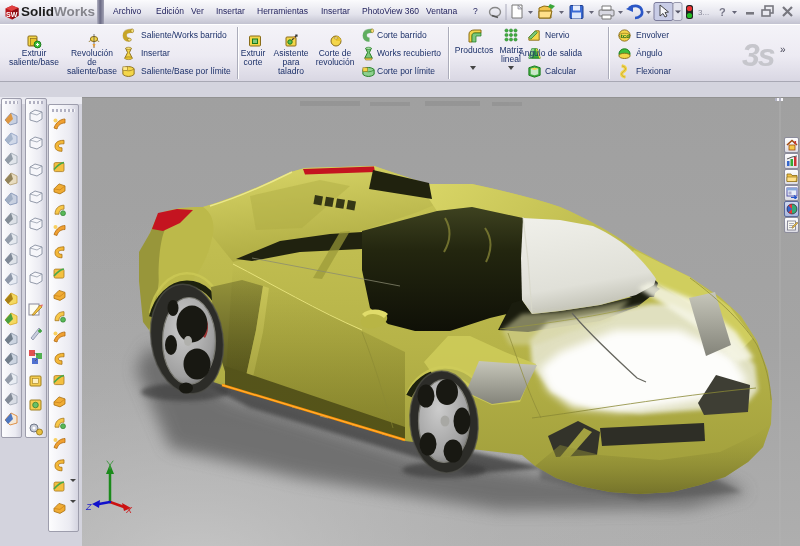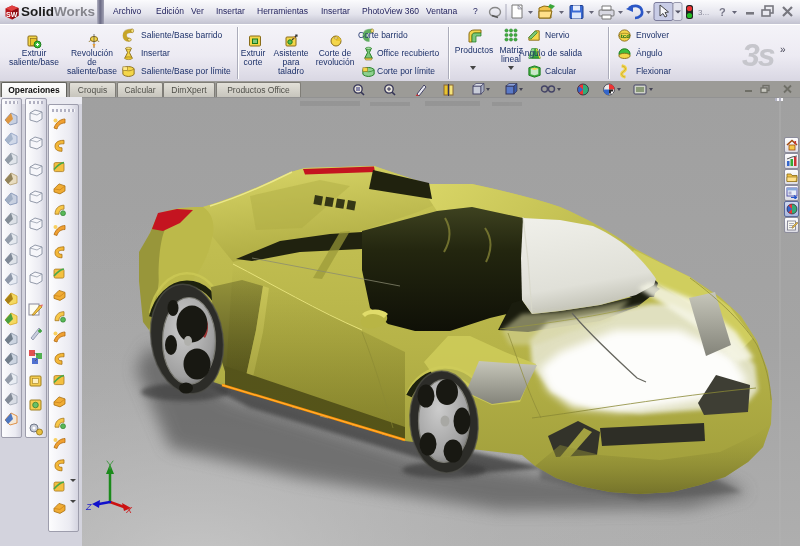--- a/index.html
+++ b/index.html
@@ -98,21 +98,21 @@
       </div>
 <svg class="abs" style="left:86px;top:8px" width="16" height="16" viewBox="0 0 16 16">
         <use href="#i-revolve"></use>
       </svg>
 <div class="abs tlbl" style="left:92px;top:24px;width:0px">
         <div style="width:120px;margin-left:-60px">Revolución<br>de<br>saliente/base</div>
       </div>
 <svg class="abs" style="left:121px;top:3px" width="15" height="15" viewBox="0 0 16 16">
         <use href="#i-sweep"></use>
       </svg>
-<div class="abs tlbl" style="left:141px;top:6px">Saliente/Base barrido</div>
+<div class="abs tlbl" style="left:141px;top:6px">Saliente/Works barrido</div>
 <svg class="abs" style="left:121px;top:21px" width="15" height="15" viewBox="0 0 16 16">
         <use href="#i-loft"></use>
       </svg>
 <div class="abs tlbl" style="left:141px;top:24px">Insertar</div>
 <svg class="abs" style="left:121px;top:39px" width="15" height="15" viewBox="0 0 16 16">
         <use href="#i-bound"></use>
       </svg>
 <div class="abs tlbl" style="left:141px;top:42px">Saliente/Base por límite</div>
 <div class="abs tsep" style="left:237px"></div>
 <svg class="abs" style="left:247px;top:8px" width="16" height="16" viewBox="0 0 16 16">
@@ -129,25 +129,25 @@
       </div>
 <svg class="abs" style="left:328px;top:8px" width="16" height="16" viewBox="0 0 16 16">
         <use href="#i-revcut"></use>
       </svg>
 <div class="abs tlbl" style="left:335px;top:24px;width:0px">
         <div style="width:120px;margin-left:-60px">Corte de<br>revolución</div>
       </div>
 <svg class="abs" style="left:361px;top:3px" width="15" height="15" viewBox="0 0 16 16">
         <use href="#i-sweepcut"></use>
       </svg>
-<div class="abs tlbl" style="left:358px;top:6px">Corte barrido</div>
+<div class="abs tlbl" style="left:377px;top:6px">Corte barrido</div>
 <svg class="abs" style="left:361px;top:21px" width="15" height="15" viewBox="0 0 16 16">
         <use href="#i-loftcut"></use>
       </svg>
-<div class="abs tlbl" style="left:377px;top:24px">Office recubierto</div>
+<div class="abs tlbl" style="left:377px;top:24px">Works recubierto</div>
 <svg class="abs" style="left:361px;top:39px" width="15" height="15" viewBox="0 0 16 16">
         <use href="#i-boundcut"></use>
       </svg>
 <div class="abs tlbl" style="left:377px;top:42px">Corte por límite</div>
 <div class="abs tsep" style="left:448px"></div>
 <svg class="abs" style="left:467px;top:3px" width="16" height="16" viewBox="0 0 16 16">
         <use href="#i-fillet"></use>
       </svg>
 <div class="abs tlbl" style="left:474px;top:21px;width:0px">
         <div style="width:120px;margin-left:-60px">Productos</div>
@@ -180,36 +180,20 @@
 <svg class="abs" style="left:617px;top:21px" width="15" height="15" viewBox="0 0 16 16">
         <use href="#i-dome"></use>
       </svg>
 <div class="abs tlbl" style="left:636px;top:24px">Ángulo</div>
 <svg class="abs" style="left:617px;top:39px" width="15" height="15" viewBox="0 0 16 16">
         <use href="#i-flex"></use>
       </svg>
 <div class="abs tlbl" style="left:636px;top:42px">Flexionar</div>
 <div class="abs" style="left:742px;top:12px;font-size:32px;font-style:italic;font-weight:bold;color:#c6c6cc;letter-spacing:-2px">3s</div>
 <div class="abs" style="left:780px;top:19px;font-size:10px;color:#445">»</div>
-</div>
-<div id="tabrow" class="abs">
-<div class="abs tab act" style="left:1px;width:66px">Operaciones</div>
-<div class="abs tab" style="left:69px;width:47px">Croquis</div>
-<div class="abs tab" style="left:117px;width:46px">Calcular</div>
-<div class="abs tab" style="left:163px;width:52px">DimXpert</div>
-<div class="abs tab" style="left:216px;width:85px">Productos Office</div>
-<svg class="abs" style="left:345px;top:2px" width="330" height="13" viewBox="0 0 330 13">
-        <use href="#hud"></use>
-      </svg>
-<svg class="abs" style="left:744px;top:3px" width="54" height="11" viewBox="0 0 54 11">
- <rect x="1" y="6" width="7" height="2" fill="#6f6f67"></rect>
- <rect x="19" y="1.5" width="6" height="5" fill="none" stroke="#6f6f67" stroke-width="1.3"></rect>
- <rect x="17" y="4" width="6" height="4.5" fill="#c8c8c0" stroke="#6f6f67" stroke-width="1.3"></rect>
- <path d="M 40,1.5 47,8.5 M 47,1.5 40,8.5" stroke="#6f6f67" stroke-width="1.8"></path>
-</svg>
 </div>
 <div id="leftbg" class="abs"></div>
 <div class="abs" style="left:0;top:97px;width:82px;height:7px;background:#e9e9f0"></div>
 <div class="abs panel" style="left:1px;top:98px;width:21px;height:340px">
       <div class="grip" style="margin:2px 3px"></div>
     </div>
 <div class="abs panel" style="left:25px;top:98px;width:22px;height:340px">
       <div class="grip" style="margin:2px 3px"></div>
     </div>
 <div class="abs panel" style="left:48px;top:104px;width:31px;height:428px">

